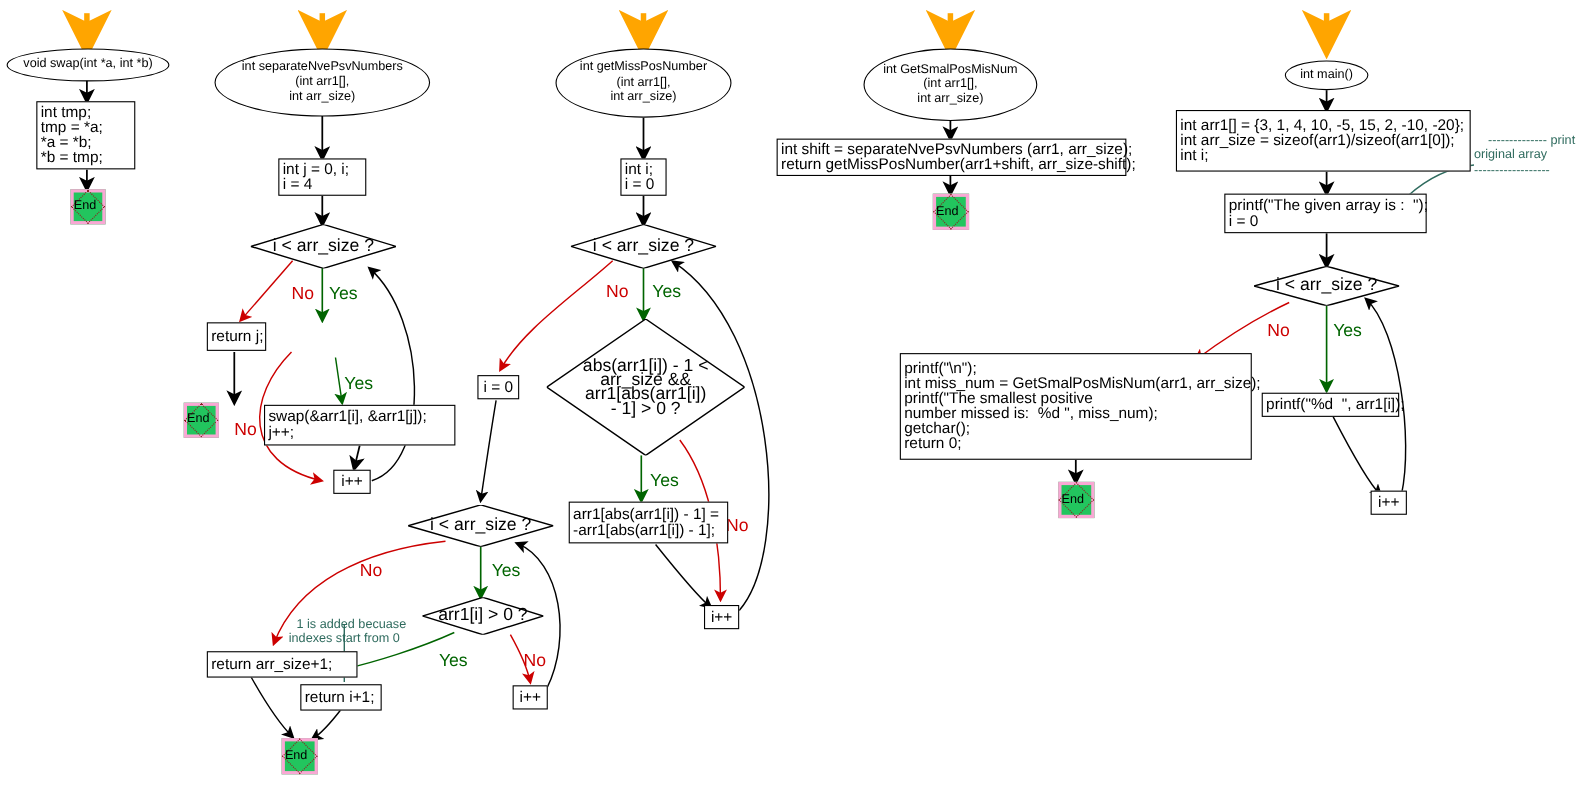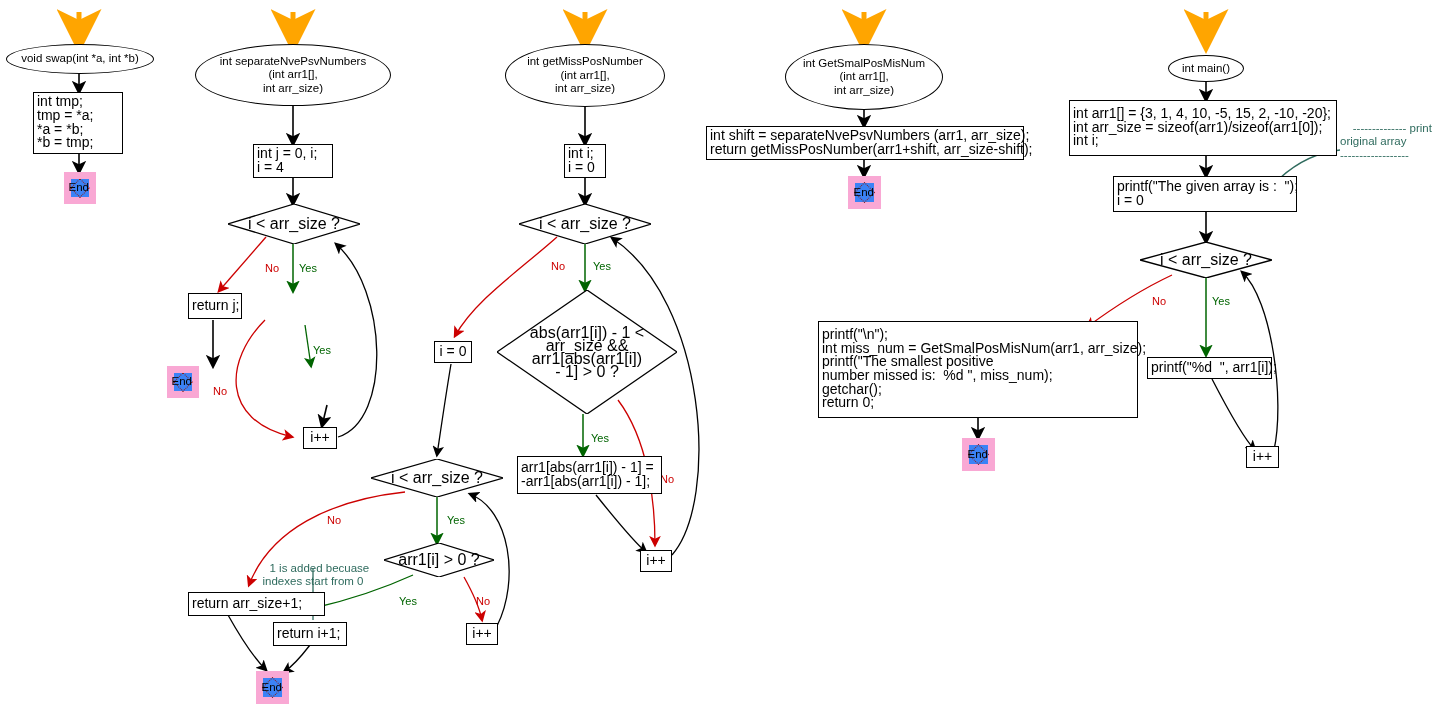--- a/index.html
+++ b/index.html
@@ -43,35 +43,35 @@
   .dec{
     display:flex;align-items:center;justify-content:center;
     text-align:center;
     font-size:16px;line-height:13.2px;color:#000;white-space:pre;
   }
   .dec .dshape{position:absolute;left:0;top:0;width:100%;height:100%;}
   .dec .dlabel{position:relative;z-index:2;}
 
   
   .endsym{
-    border:7px solid #f9a8d4;
-    background:#3b82f6;
-    display:flex;align-items:center;justify-content:flex-end;
+    border:3px solid #f9a8d4;
+    background:#22c55e;
+    display:flex;align-items:center;justify-content:flex-start;
     font-size:11.5px;color:#000;
   }
   .endsym .dia{
     position:absolute;left:2px;top:2px;right:2px;bottom:2px;
     transform:rotate(45deg);
     border:1px dotted #8B2222;
     box-sizing:border-box;
   }
   .endsym .etext{position:relative;z-index:2;line-height:1;}
 
   
-  .elabel{position:absolute;font-size:11px;line-height:12px;white-space:pre;}
+  .elabel{position:absolute;font-size:16px;line-height:12px;white-space:pre;}
   .yes{color:#006400;}
   .no{color:#CC0000;}
 
   
   .comment{
     position:absolute;
     font-size:11.5px;line-height:13.6px;
     color:#2F6B5E;
     white-space:pre;
     text-align:center;
@@ -219,20 +219,24 @@
 
   <div class="node endsym" style="left:167px; top:366px; width:32px; height:32px;">
     <span class="dia"></span>
     <span class="etext">End</span>
   </div>
 
 
   <span class="elabel yes" style="left:313px; top:344px;">Yes</span>
   <span class="elabel no" style="left:213px; top:385px;">No</span>
 
+  <div class="node proc" style="left:240px; top:368px; width:174px; height:37px;">
+    <span>swap(&amp;arr1[i], &amp;arr1[j]);
+j++;</span>
+  </div>
 
   <div class="node proc center" style="left:303px; top:427px; width:34px; height:22px;">
     <span>i++</span>
   </div>
 
   <div class="node term" style="left:505px; top:44px; width:160px; height:63px;">
     <span>int getMissPosNumber
 (int arr1[],
 int arr_size)</span>
   </div>

